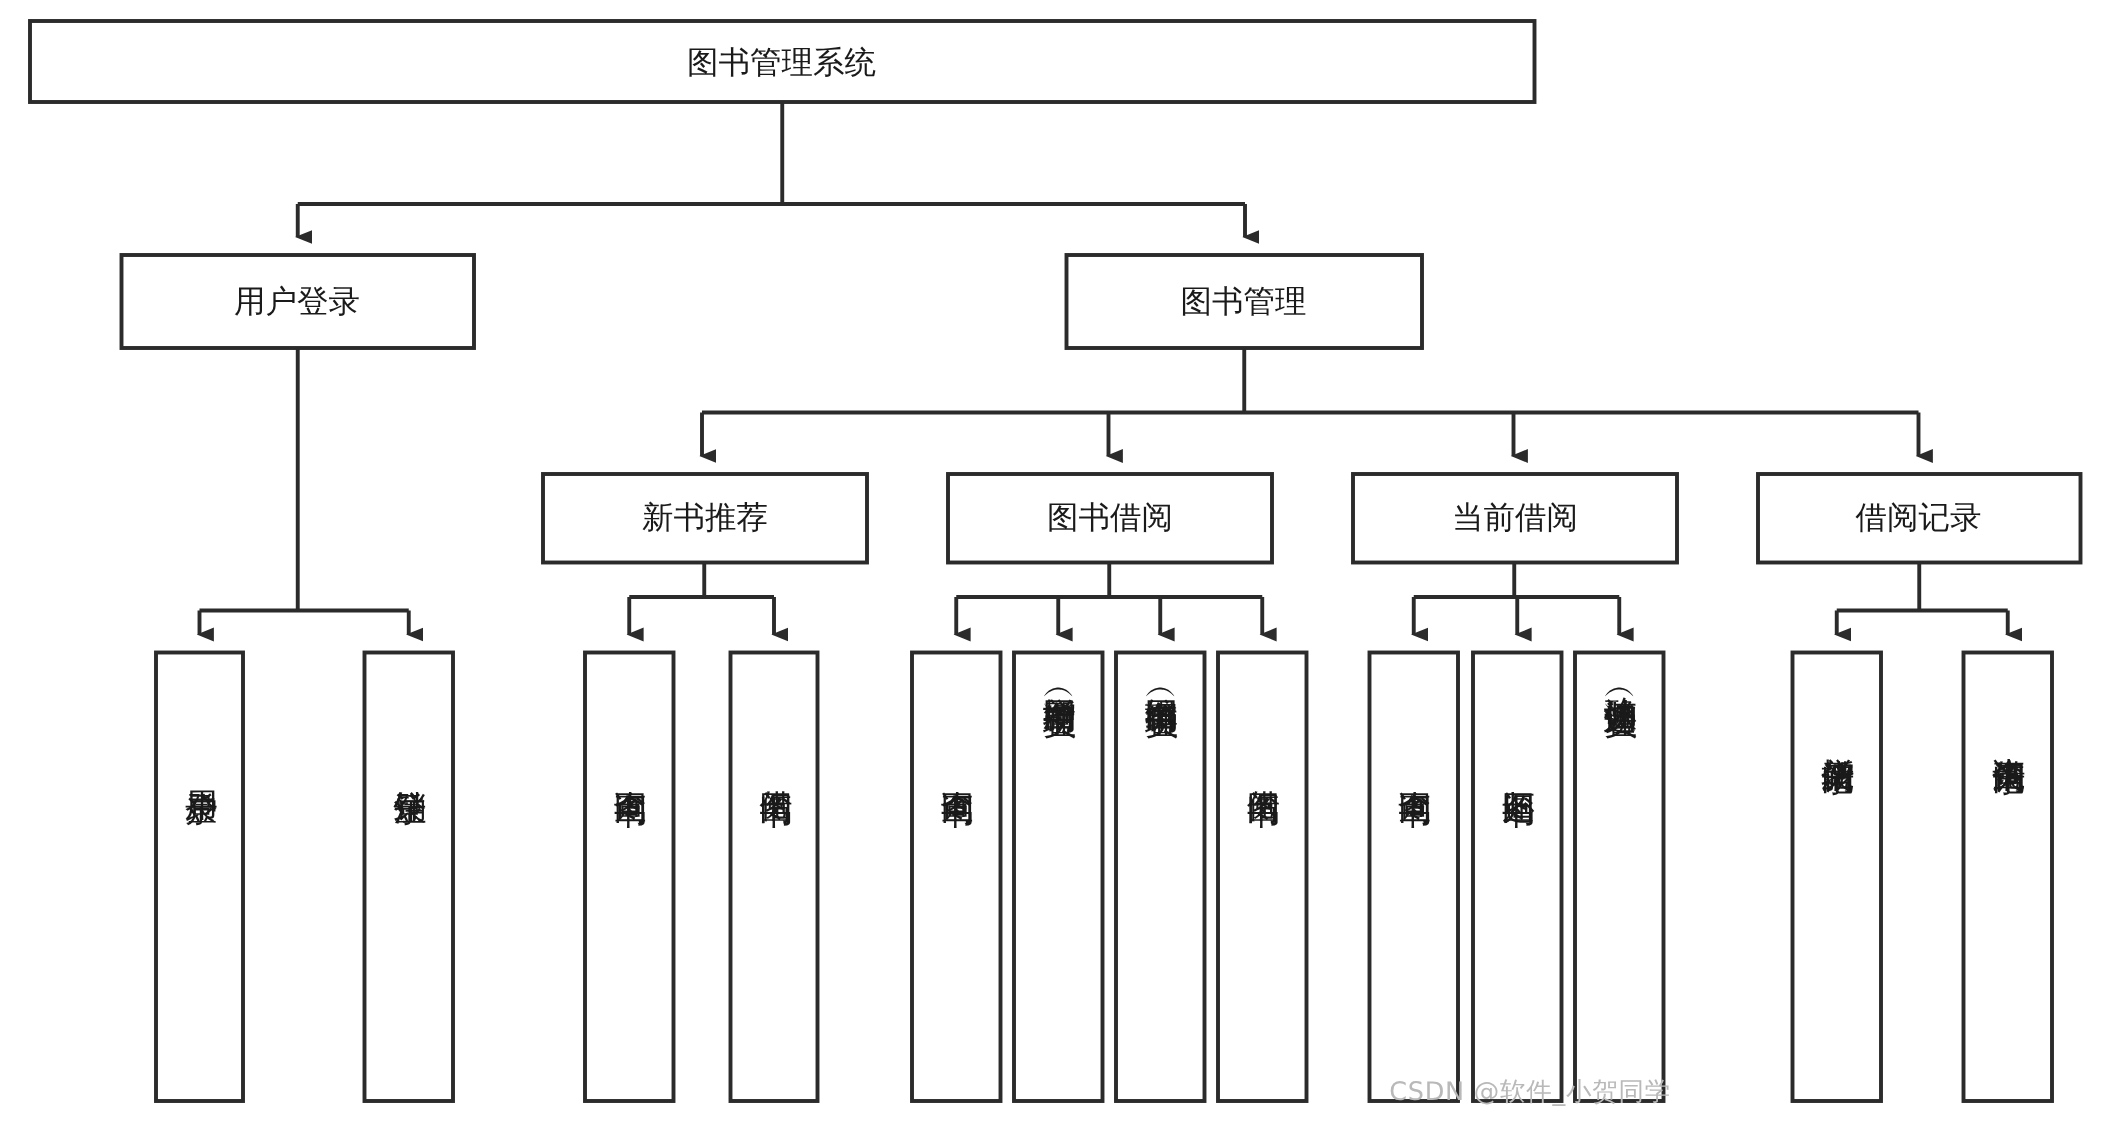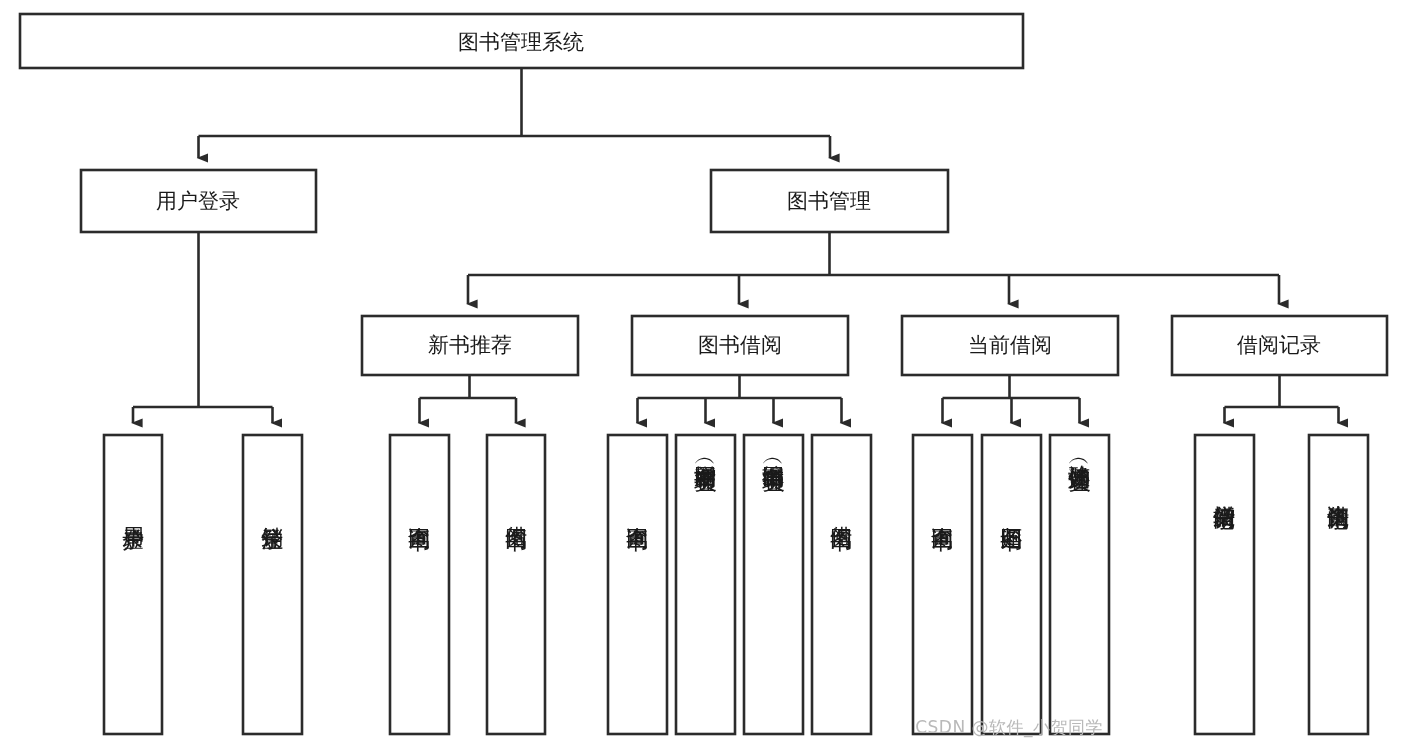--- a/index.html
+++ b/index.html
@@ -56,21 +56,21 @@
     line-height: 1.12;
     letter-spacing: 1px;
     color: #1a1a1a;
     white-space: nowrap;
     transform: translateX(-50%);
     text-align: center;
     pointer-events: none;
   }
   .watermark {
     position: absolute;
-    right: 11px;
+    right: 0;
     bottom: 8px;
     font-family: "DejaVu Sans", "Liberation Sans", sans-serif;
     font-size: 17px;
     color: #b9b9b9;
     letter-spacing: 0.5px;
     white-space: nowrap;
   }
 </style>
 </head>
 <body>

